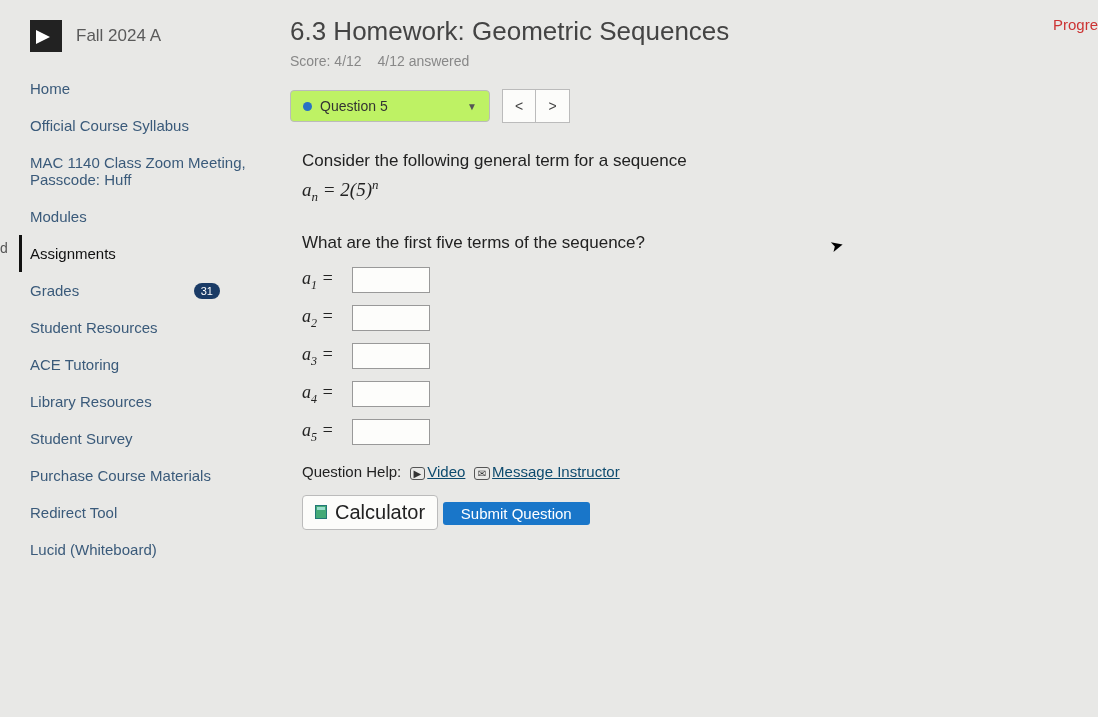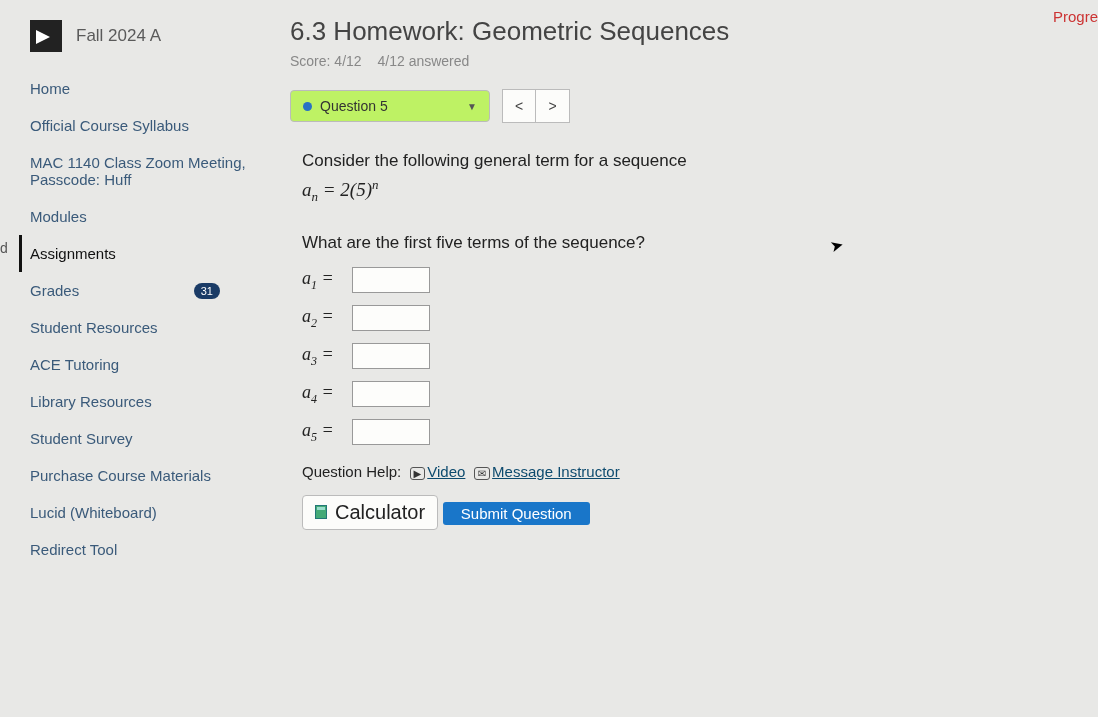--- a/index.html
+++ b/index.html
@@ -35,21 +35,21 @@
 .term-label { width: 50px; }
 .term-label .sub { font-size: 12px; vertical-align: sub; }
 .term-input { width: 78px; height: 26px; border: 1px solid #999; background: #fdfdfb; padding: 2px 4px; font-size: 14px; }
 .help-line { margin-top: 18px; font-size: 15px; }
 .help-line a { color: #0c4a6e; }
 .help-icon { display: inline-block; border: 1px solid #555; border-radius: 3px; font-size: 10px; padding: 0 3px; margin-right: 2px; text-decoration: none; color: #333; }
 .calc-btn { display: inline-flex; align-items: center; border: 1px solid #bbb; background: #fcfcfa; border-radius: 4px; padding: 5px 12px; font-size: 20px; margin-top: 8px; cursor: pointer; }
 .calc-icon { width: 12px; height: 14px; background: #4a7; margin-right: 8px; border: 1px solid #277; position: relative; }
 .calc-icon::before { content: ""; position: absolute; top: 1px; left: 1px; right: 1px; height: 3px; background: #9dc; }
 .submit-btn { background: #1976c9; color: #fff; border: none; padding: 3px 18px; font-size: 15px; border-radius: 3px; margin-top: 22px; cursor: pointer; }
-.progress-link { position: absolute; right: 0; top: 8px; color: #c33; font-size: 15px; }
+.progress-link { position: absolute; right: 0; top: 16px; color: #c33; font-size: 15px; }
 .left-edge { position: fixed; left: 0; top: 240px; font-size: 14px; color: #555; }
 </style>
 </head>
 <body>
 
 <div class="left-edge">d</div>
 
 <aside class="sidebar">
   <div class="logo-area">
     <div class="logo"></div>
@@ -84,24 +84,24 @@
     <li class="nav-item">
         <span>Library Resources</span>
       </li>
     <li class="nav-item">
         <span>Student Survey</span>
       </li>
     <li class="nav-item">
         <span>Purchase Course Materials</span>
       </li>
     <li class="nav-item">
-        <span>Lucid (Whiteboard)</span>
+        <span>Redirect Tool</span>
       </li>
     <li class="nav-item">
-        <span>Redirect Tool</span>
+        <span>Lucid (Whiteboard)</span>
       </li>
   </ul>
 </aside>
 
 <main class="main">
   <div class="progress-link">Progre</div>
   <h1 class="title">6.3 Homework: Geometric Sequences</h1>
   <div class="score-line">
     <span>Score: 4/12</span>
     <span>4/12 answered</span>

